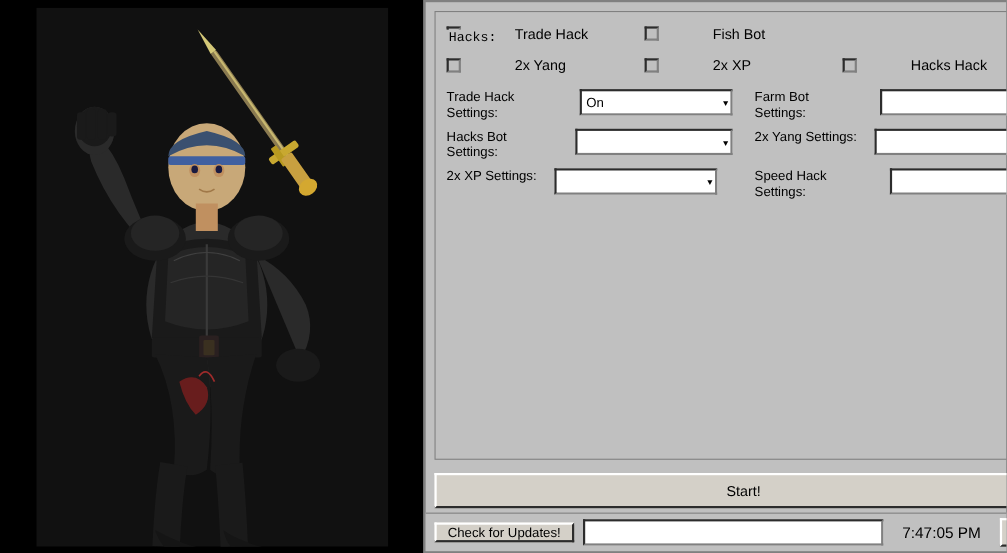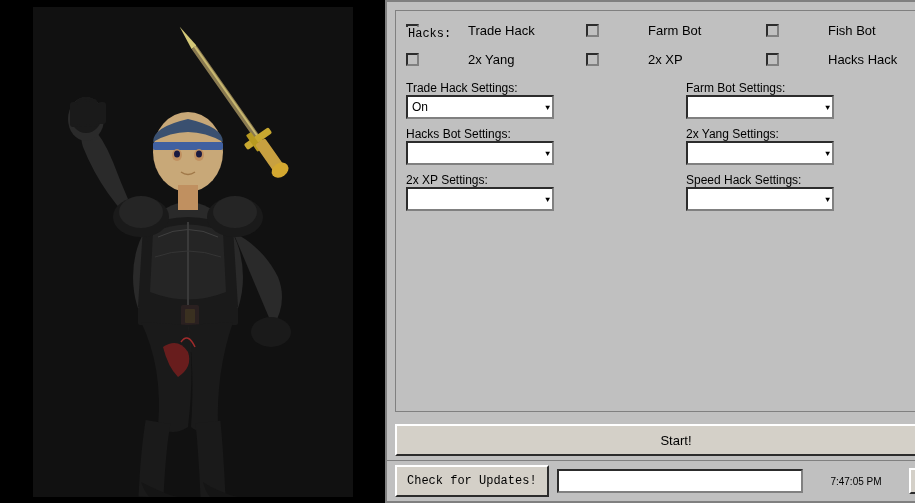--- a/index.html
+++ b/index.html
@@ -113,22 +113,21 @@
     
     .settings-grid {
       display: grid;
       grid-template-columns: 1fr 1fr;
       gap: 8px 20px;
       margin-top: 6px;
     }
 
     .setting-group {
       display: flex;
-      flex-direction: column;
-      gap: 0;
+      gap: 16px;
     }
 
     .setting-label {
       font-size: 12px;
       font-family: 'MS Sans Serif', Arial, sans-serif;
       color: #000;
     }
 
     .select-wrapper {
       position: relative;
@@ -183,46 +182,46 @@
       display: flex;
       flex-direction: row;
       align-items: center;
       padding: 4px 8px;
       gap: 8px;
       background: #c0c0c0;
       border-top: 1px solid #808080;
     }
 
     #check-updates-btn {
-      height: 32px;
+      height: 18px;
       padding: 0 10px;
       background: #d4d0c8;
       border: 2px outset #fff;
       border-right-color: #808080;
       border-bottom-color: #808080;
-      font-family: Liberation Mono, monospace;
+      font-family: Liberation Sans, sans-serif;
       font-size: 12px;
       cursor: pointer;
       color: #000;
       white-space: nowrap;
     }
 
     #update-input {
       flex: 1;
       height: 24px;
       background: #fff;
       border: 2px inset #808080;
       font-family: 'MS Sans Serif', Arial, sans-serif;
       font-size: 12px;
       padding: 0 4px;
     }
 
     #time-display {
       font-family: 'MS Sans Serif', Arial, sans-serif;
-      font-size: 10px;
+      font-size: 14px;
       min-width: 90px;
       text-align: center;
       color: #000;
     }
 
     #exit-btn {
       height: 26px;
       padding: 0 12px;
       background: #d4d0c8;
       border: 2px outset #fff;
@@ -326,24 +325,20 @@
 
   <div id="hacks-group">
     <span id="hacks-legend">Hacks:</span>
 
     <div class="checkbox-row">
       <div class="checkbox-item">
         <input type="checkbox" id="cb-trade-hack" style="">
         <label class="checkbox-label" for="cb-trade-hack">Trade Hack</label>
       </div>
       <div class="checkbox-item">
-        <input type="checkbox" id="cb-farm-bot" style="">
-        <label class="checkbox-label" for="cb-farm-bot">Farm Bot</label>
-      </div>
-      <div class="checkbox-item">
         <input type="checkbox" id="cb-fish-bot" style="">
         <label class="checkbox-label" for="cb-fish-bot">Fish Bot</label>
       </div>
     </div>
 
     <div class="checkbox-row">
       <div class="checkbox-item">
         <input type="checkbox" id="cb-2x-yang" style="">
         <label class="checkbox-label" for="cb-2x-yang">2x Yang</label>
       </div>

